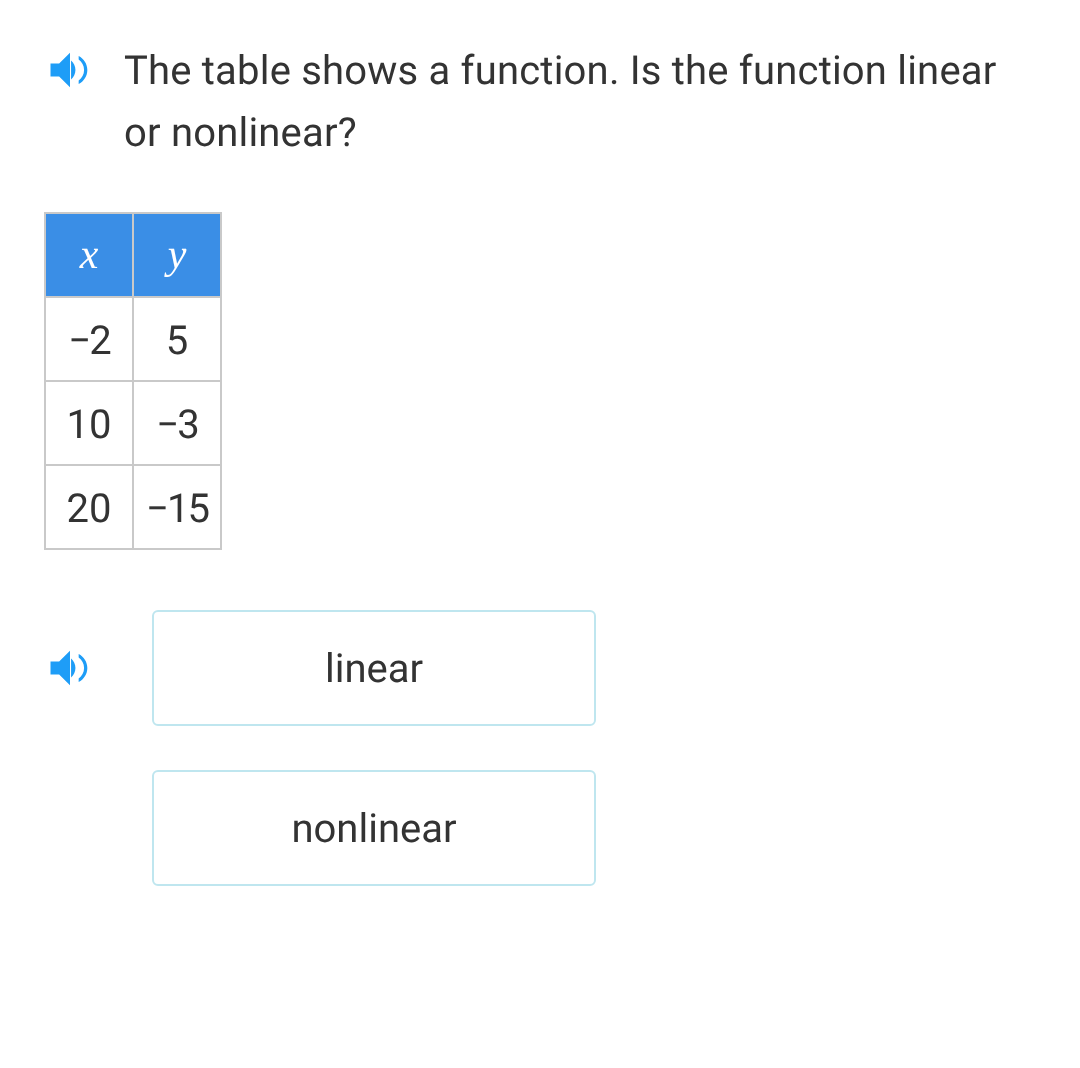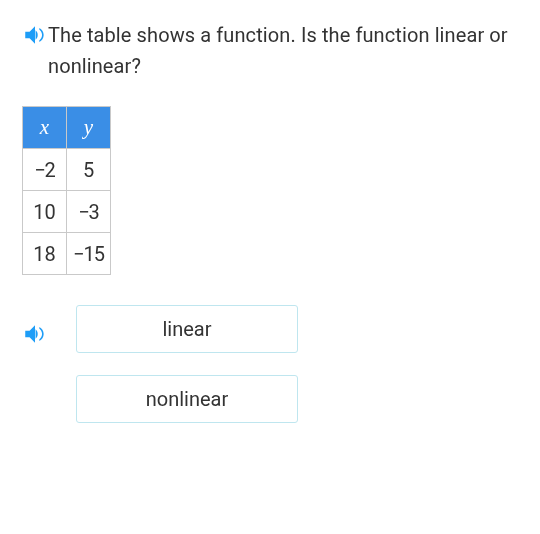--- a/index.html
+++ b/index.html
@@ -8,20 +8,21 @@
     padding: 20px 22px;
     font-family: -apple-system, BlinkMacSystemFont, "Segoe UI", Roboto, Arial, sans-serif;
     font-size: 20px;
     color: #333;
     width: 540px;
     background: #fff;
   }
   .question-row {
     display: flex;
     align-items: flex-start;
+    gap: 14px;
     margin-bottom: 24px;
   }
   .speaker-icon {
     flex: 0 0 auto;
     width: 26px;
     height: 26px;
     color: #1e9df7;
     margin-top: 2px;
   }
   .question-text {
@@ -58,21 +59,21 @@
   .answers-speaker {
     margin-top: 16px;
   }
   .answers-col {
     display: flex;
     flex-direction: column;
     gap: 22px;
   }
   .answer-btn {
     width: 222px;
-    height: 48px;
+    height: 58px;
     border: 1.5px solid #bfe6ef;
     background: #fff;
     border-radius: 3px;
     font-size: 20px;
     color: #333;
     display: flex;
     align-items: center;
     justify-content: center;
     cursor: pointer;
   }
@@ -99,21 +100,21 @@
   </tr>
   <tr>
     <td><span class="neg">−2</span></td>
     <td>5</td>
   </tr>
   <tr>
     <td>10</td>
     <td><span class="neg">−3</span></td>
   </tr>
   <tr>
-    <td>18</td>
+    <td>20</td>
     <td><span class="neg">−15</span></td>
   </tr>
 </tbody>
   </table>
 
 <div class="answers-row">
   <span class="speaker-icon answers-speaker">
     <svg viewBox="0 0 24 24" fill="currentColor">
       <path d="M3 9v6h4l5 5V4L7 9H3z"></path>
       <path d="M14.5 12c0-1.77-.77-3.29-2-4.35v8.7c1.23-1.06 2-2.58 2-4.35z" fill="currentColor"></path>

